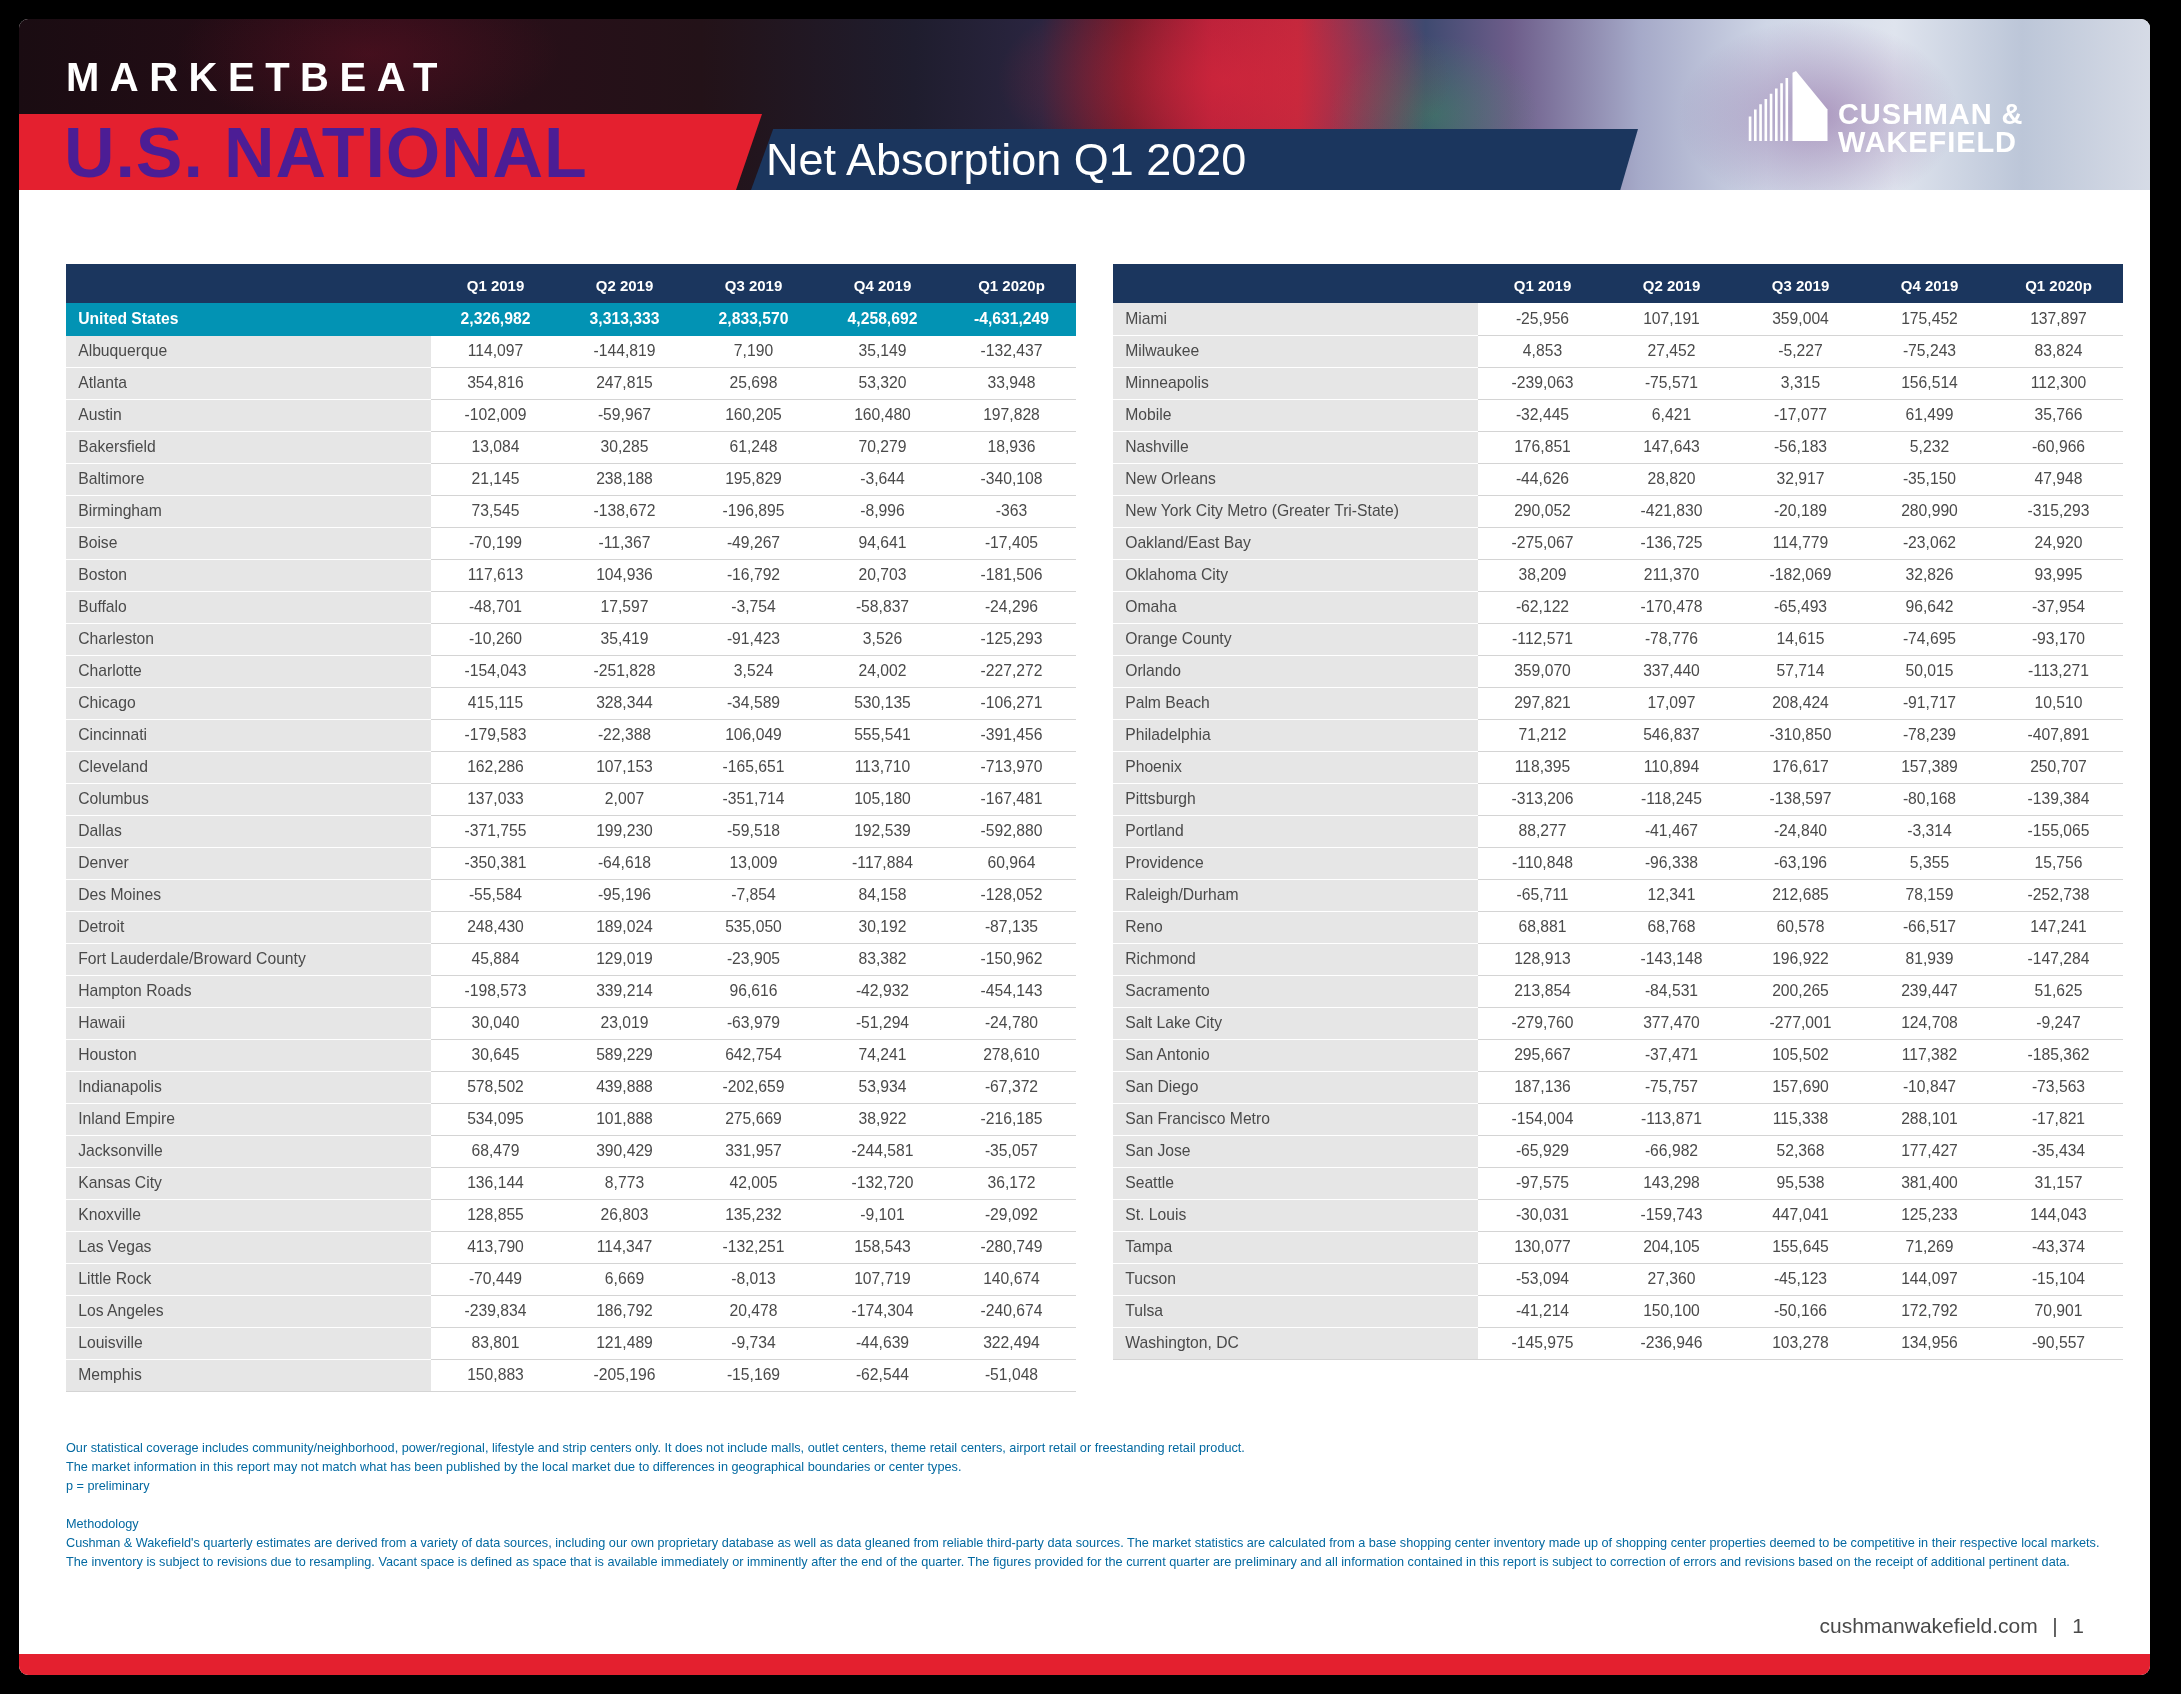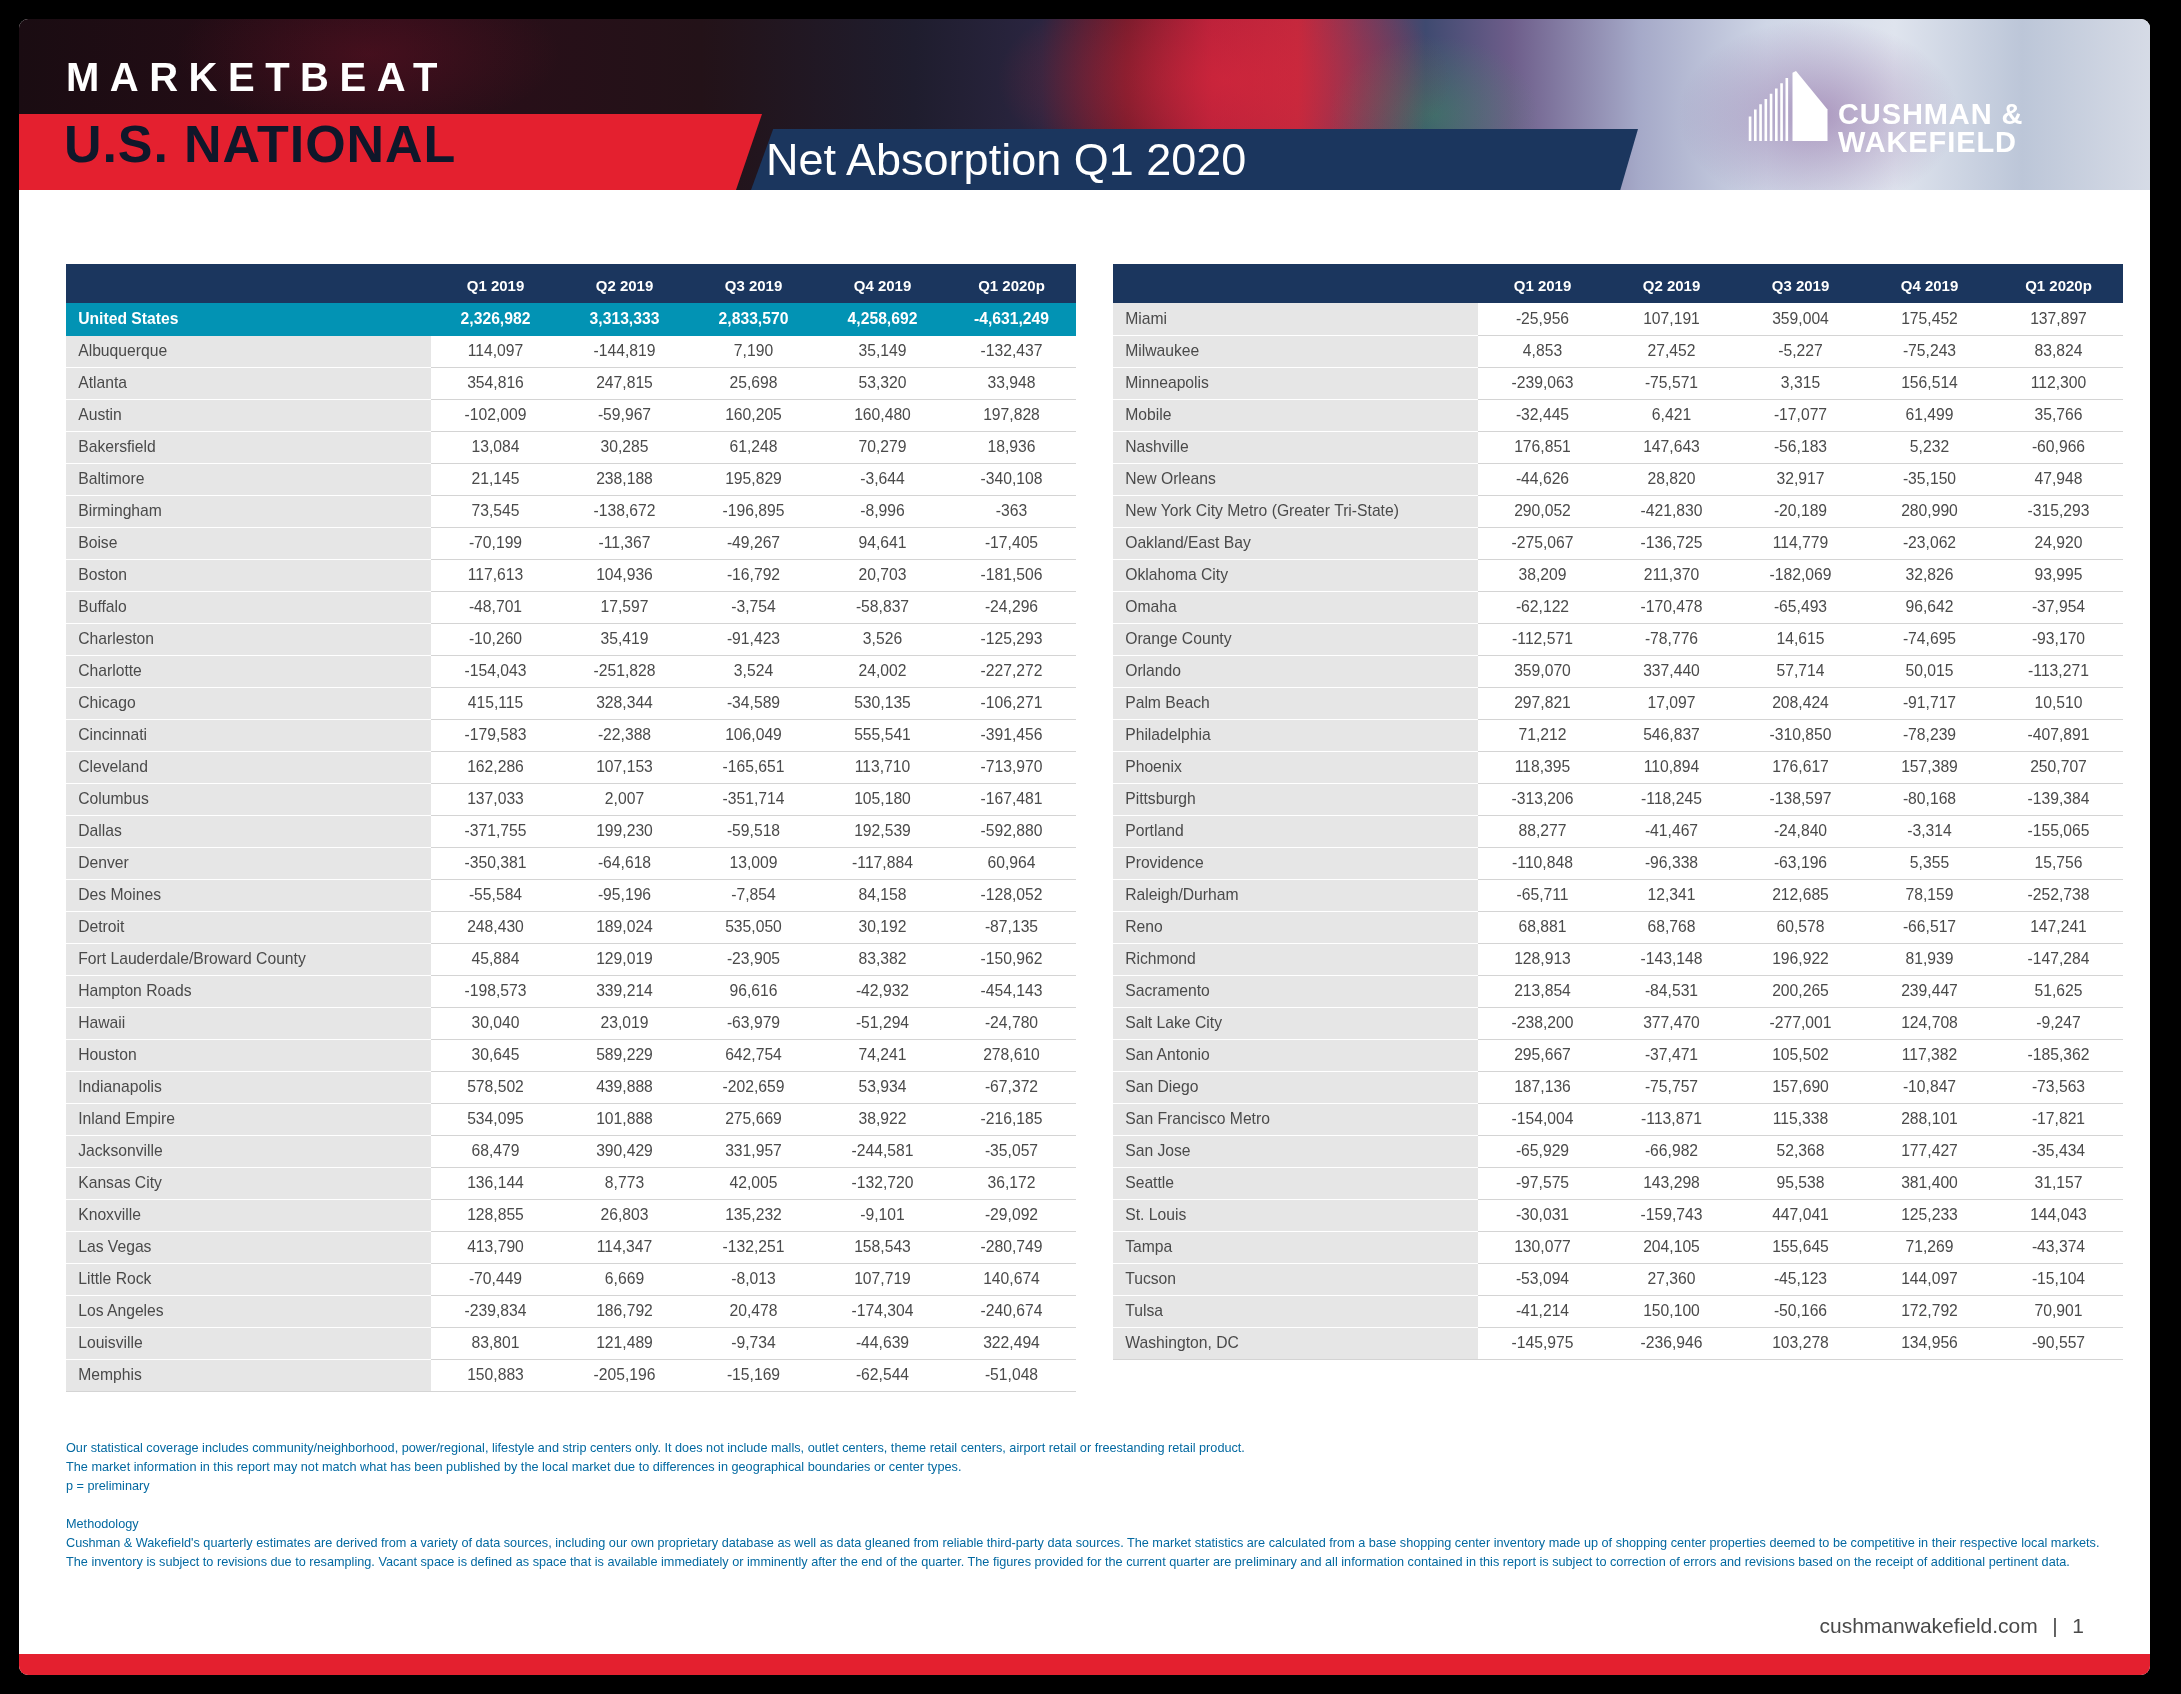--- a/index.html
+++ b/index.html
@@ -27,22 +27,22 @@
   .marketbeat {
     position: absolute; left: 47px; top: 38px; color: #ffffff;
     font-size: 40px; font-weight: bold; letter-spacing: 10.5px; line-height: 1;
   }
   .red-banner {
     position: absolute; left: 0; top: 95px; width: 743px; height: 76px;
     background: #e4202f;
     clip-path: polygon(0 0, 100% 0, 96.5% 100%, 0 100%);
   }
   .national {
-    position: absolute; left: 45px; top: 99px; color: #0f172a;
-    font-size: 52px; font-weight: bold; line-height: 1; letter-spacing: 0.9px;
+    position: absolute; left: 45px; top: 99px; color: #4c1d95;
+    font-size: 70px; font-weight: bold; line-height: 1; letter-spacing: 0.9px;
   }
   .navy-banner {
     position: absolute; left: 732px; top: 110px; width: 887px; height: 61px;
     background: #1b365e;
     clip-path: polygon(2.5% 0, 100% 0, 98% 100%, 0 100%);
   }
   .subtitle {
     position: absolute; left: 747px; top: 117px; color: #ffffff;
     font-size: 45px; font-weight: normal; line-height: 1.05;
   }
@@ -602,21 +602,21 @@
         <tr>
           <td class="label">Sacramento</td>
           <td>213,854</td>
           <td>-84,531</td>
           <td>200,265</td>
           <td>239,447</td>
           <td>51,625</td>
         </tr>
         <tr>
           <td class="label">Salt Lake City</td>
-          <td>-238,200</td>
+          <td>-279,760</td>
           <td>377,470</td>
           <td>-277,001</td>
           <td>124,708</td>
           <td>-9,247</td>
         </tr>
         <tr>
           <td class="label">San Antonio</td>
           <td>295,667</td>
           <td>-37,471</td>
           <td>105,502</td>

